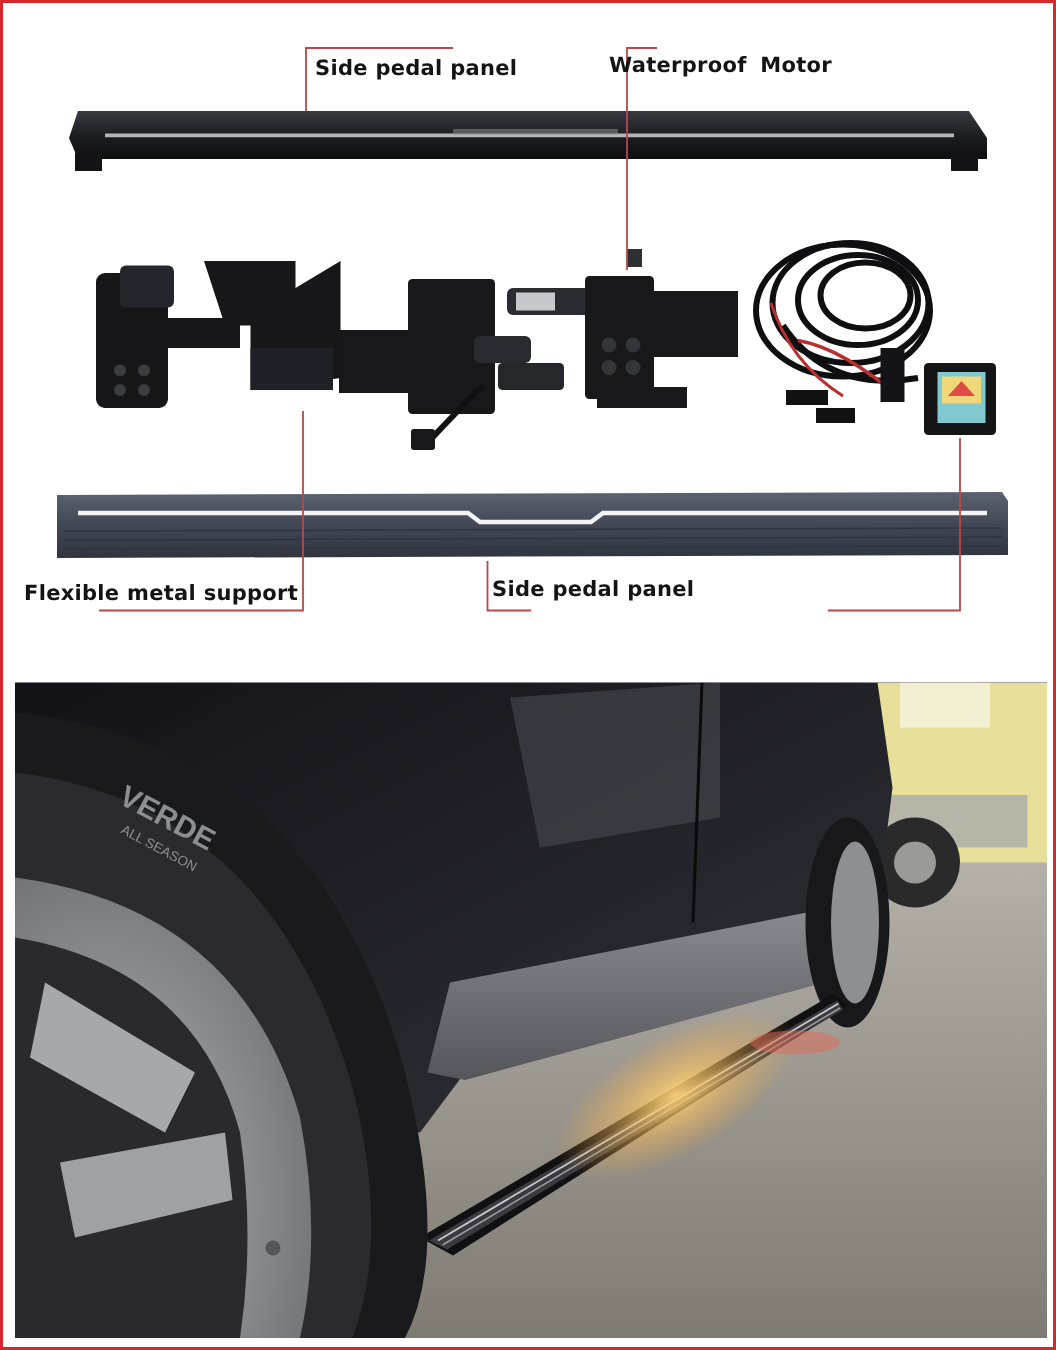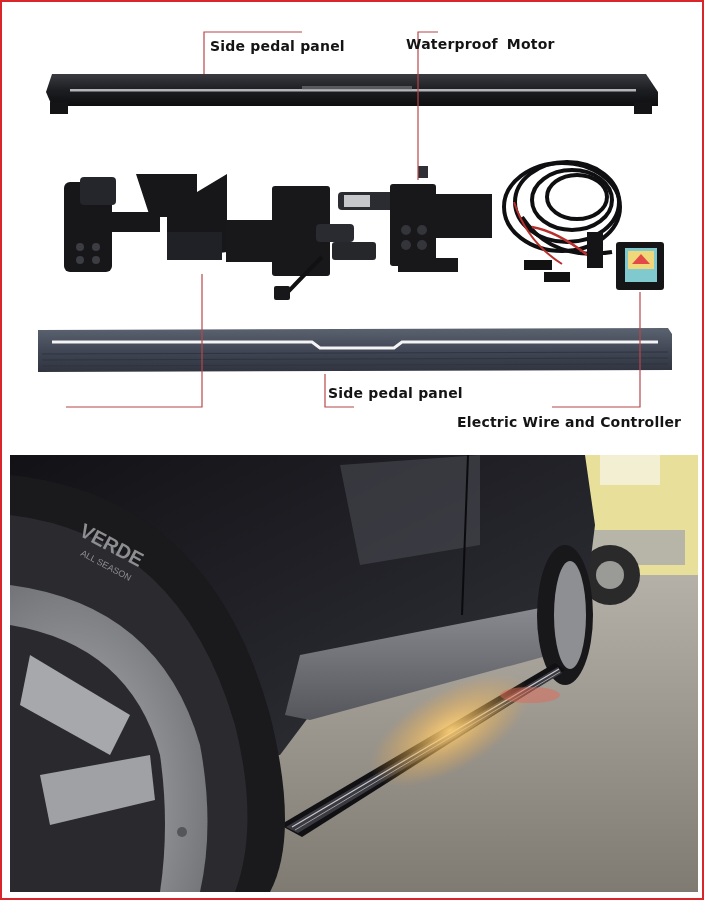--- a/index.html
+++ b/index.html
@@ -113,22 +113,22 @@
       <polyline points="202,72 202,30 300,30"></polyline>
       <polyline points="416,178 416,30 436,30"></polyline>
       <polyline points="200,272 200,405 64,405"></polyline>
       <polyline points="323,372 323,405 352,405"></polyline>
       <polyline points="638,290 638,405 550,405"></polyline>
     </g>
   </svg>
 
   <div class="label" style="left:208px; top:36px;">Side pedal panel</div>
   <div class="label waterproof" style="left:404px; top:34px;">Waterproof  Motor</div>
+  <div class="label" style="left:14px; top:386px;">Flexible metal support</div>
   <div class="label" style="left:326px; top:383px;">Side pedal panel</div>
-  <div class="label" style="left:455px; top:412px;">Electric Wire and Controller</div>
 
   <div class="photo">
     <svg width="688" height="437" viewBox="0 0 688 437">
       <defs>
         <linearGradient id="ground" x1="0" y1="0" x2="0" y2="1">
           <stop offset="0" stop-color="#c9c5bd"></stop>
           <stop offset="1" stop-color="#7f7a72"></stop>
         </linearGradient>
         <linearGradient id="body" x1="0" y1="0" x2="1" y2="1">
           <stop offset="0" stop-color="#121216"></stop>

